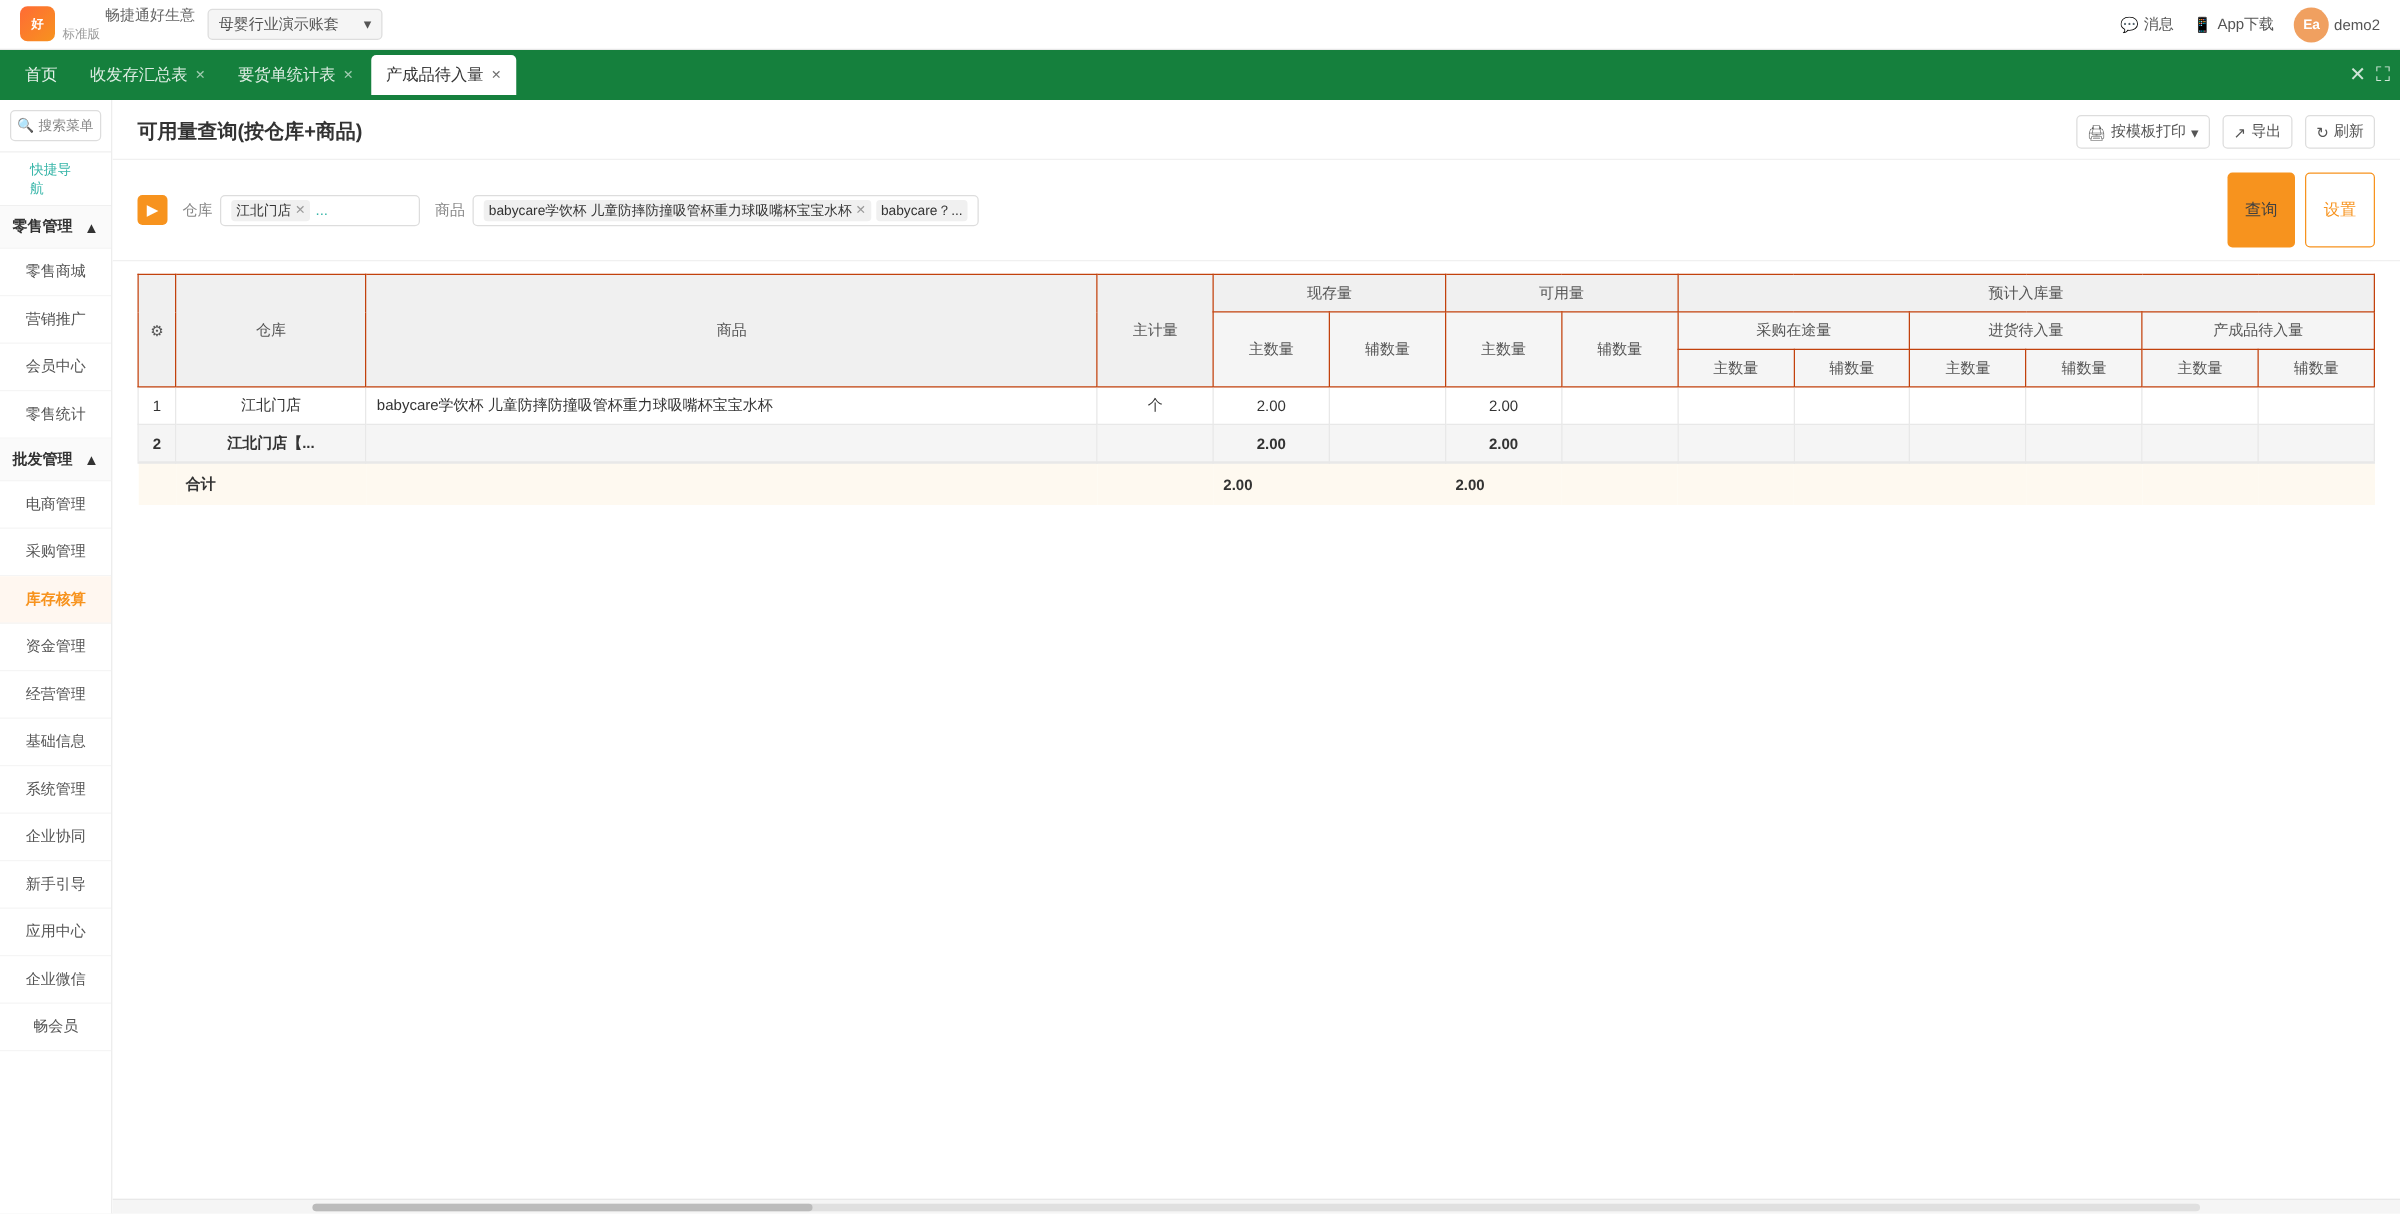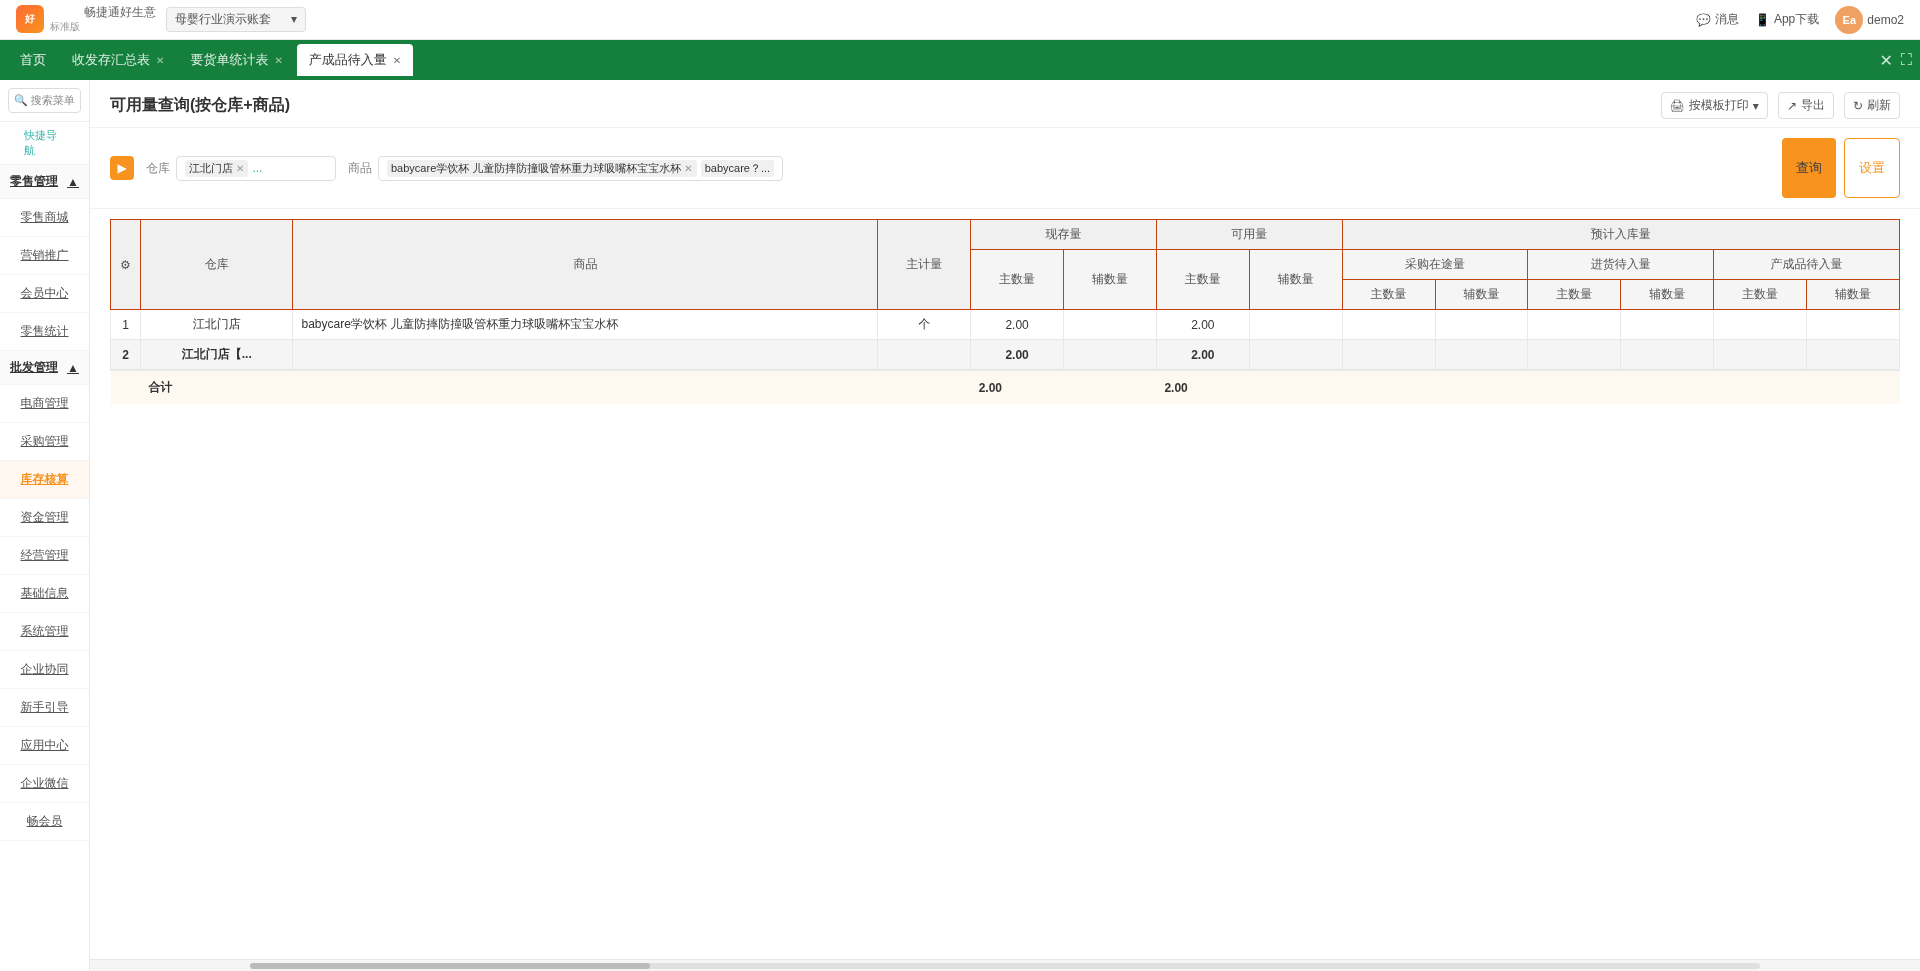--- a/index.html
+++ b/index.html
@@ -27,21 +27,21 @@
     .tab-bar-btn { color: rgba(255,255,255,0.8); cursor: pointer; font-size: 16px; }
 
     
     .main-layout { display: flex; flex: 1; overflow: hidden; }
 
     
     .sidebar { width: 90px; background: #fff; border-right: 1px solid #e8e8e8; display: flex; flex-direction: column; flex-shrink: 0; overflow-y: auto; }
     .sidebar-search { padding: 8px; border-bottom: 1px solid #f0f0f0; }
     .sidebar-search-btn { width: 100%; background: none; border: 1px solid #ddd; border-radius: 4px; padding: 4px; font-size: 11px; color: #888; cursor: pointer; display: flex; align-items: center; justify-content: center; gap: 3px; }
     .sidebar-nav-btn { padding: 6px 24px; font-size: 11px; color: #36b5a8; cursor: pointer; border-bottom: 1px solid #f0f0f0; }
-    .sidebar-item { padding: 10px 6px; text-align: center; font-size: 12px; color: #555; cursor: pointer; border-bottom: 1px solid #f5f5f5; display: flex; flex-direction: column; align-items: center; gap: 3px; text-decoration: underline; }
+    .sidebar-item { padding: 10px 6px; text-align: center; font-size: 12px; color: #555; cursor: pointer; border-bottom: 1px solid #f5f5f5; display: flex; flex-direction: column; align-items: center; gap: 3px; }
     .sidebar-item.active { background: #fff7f0; color: #f7931e; font-weight: bold; }
     .sidebar-item.group-header { font-weight: bold; color: #333; background: #fafafa; display: flex; flex-direction: row; align-items: center; justify-content: space-between; padding: 8px 10px; }
 
     
     .content-area { flex: 1; overflow: hidden; display: flex; flex-direction: column; background: #fff; }
     .page-header { padding: 12px 20px 8px; background: #fff; border-bottom: 1px solid #f0f0f0; display: flex; align-items: center; justify-content: space-between; }
     .page-title { font-size: 16px; font-weight: bold; color: #333; }
     .page-actions { display: flex; align-items: center; gap: 10px; }
     .action-btn { display: flex; align-items: center; gap: 4px; padding: 4px 8px; border: 1px solid #ddd; border-radius: 4px; cursor: pointer; font-size: 12px; color: #555; background: #fff; }
 

